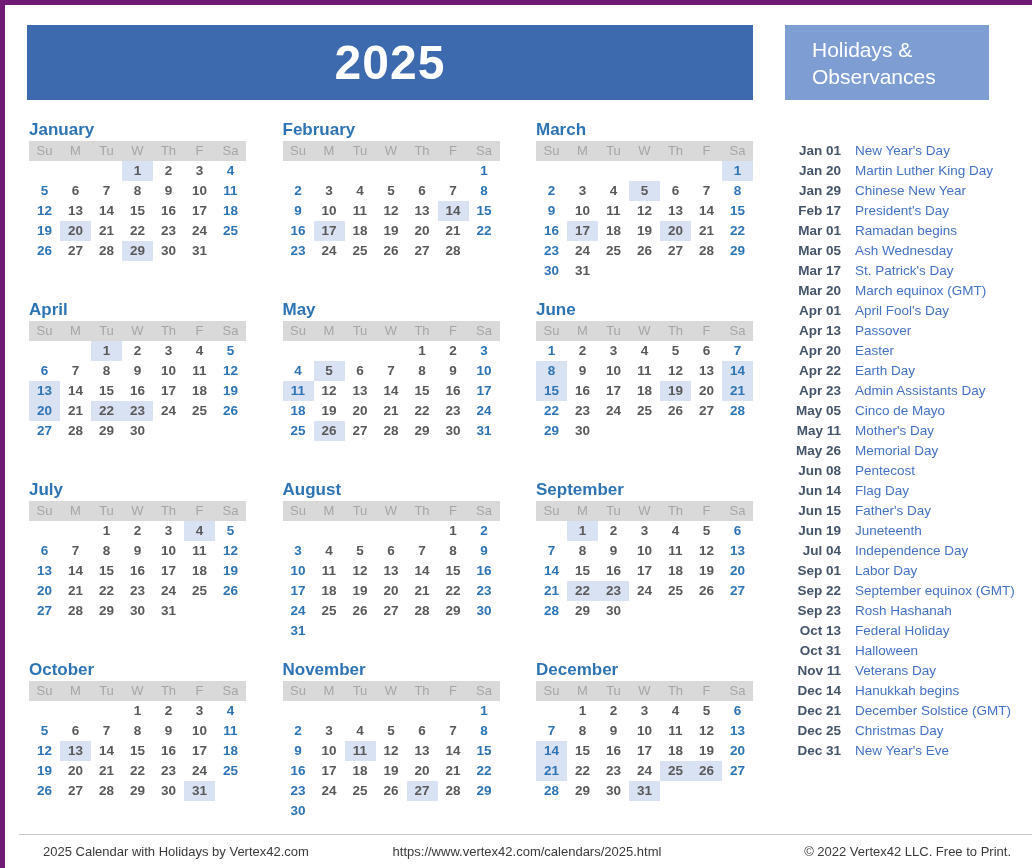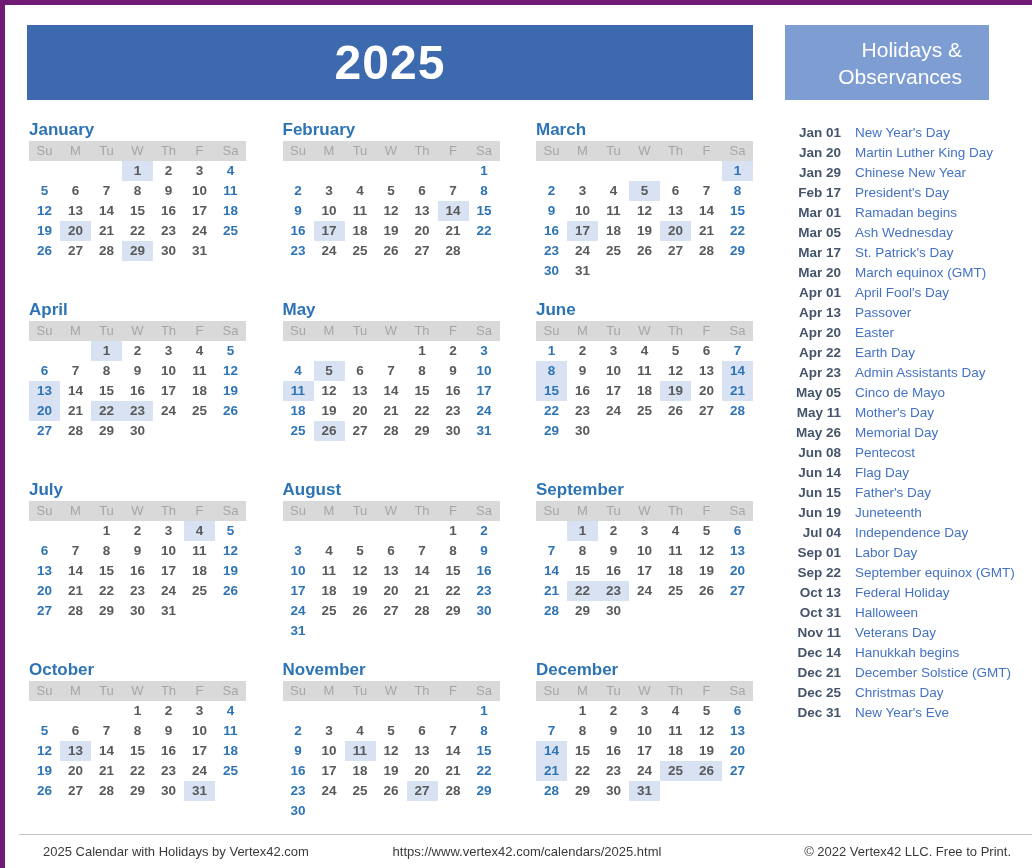--- a/index.html
+++ b/index.html
@@ -4,38 +4,38 @@
 <style>
   html,body{margin:0;padding:0;background:#fff;}
   body{font-family:"Liberation Sans","DejaVu Sans",sans-serif;}
   .page{position:relative;width:1030px;height:866px;border:5px solid #701a75;background:#fff;overflow:hidden;}
 
   
   .banner{position:absolute;left:22px;top:20px;width:726px;height:75px;
     background:var(--c-banner,#3D6AAE);display:flex;align-items:center;justify-content:center;}
   .banner .year{color:#fff;font-size:48px;font-weight:bold;letter-spacing:1px;}
   .holidays-box{position:absolute;left:780px;top:20px;width:204px;height:75px;
-    background:var(--c-holidays_box,#7E9DD3);display:flex;align-items:center;justify-content:center;text-align:right;}
+    background:var(--c-holidays_box,#7E9DD3);display:flex;align-items:center;justify-content:center;text-align:left;}
   .holidays-box .lbl{color:#fff;font-size:21px;line-height:27px;width:150px;}
 
   
   .months{position:absolute;left:24px;top:114px;width:724px;
     display:grid;grid-template-columns:repeat(3,217px);grid-template-rows:repeat(4,180px);
     justify-content:space-between;}
   .month{width:217px;}
   .month-title{text-align:left;font-size:17px;font-weight:bold;color:var(--c-month_title,#2E74B5);height:22px;line-height:22px;}
   .month-grid{display:grid;grid-template-columns:repeat(7,31px);grid-auto-rows:20px;}
   .cell{text-align:center;line-height:20px;font-size:13.5px;}
   .dow{background:var(--c-day_header_bg,#D9D9D9);color:var(--c-day_header_text,#A6A6A6);font-weight:normal;font-size:13px;}
   .date{font-weight:bold;color:var(--c-weekday_text,#595959);}
   .date.wknd{color:var(--c-weekend_text,#2E74B5);}
   .date.hl{background:var(--c-highlight_bg,#D9E2F3);}
 
   
-  .holiday-list{position:absolute;left:788px;top:118px;width:232px;}
+  .holiday-list{position:absolute;left:788px;top:136px;width:232px;}
   .holiday-row{display:flex;height:20px;line-height:20px;font-size:13.5px;}
   .holiday-date{width:48px;text-align:right;font-weight:bold;color:var(--c-sidebar_date,#44546A);flex:0 0 48px;}
   .holiday-name{margin-left:14px;color:var(--c-sidebar_name,#4472C4);white-space:nowrap;}
 
   
   .footer{position:absolute;left:0;right:0;top:829px;height:36px;border-top:1px solid #C8C8C8;margin-left:14px;}
   .footer span{position:absolute;top:9px;font-size:13px;color:#3A3A3A;}
   .footer .f-left{left:24px;}
   .footer .f-center{left:50%;transform:translateX(-50%);}
   .footer .f-right{right:24px;}
@@ -691,20 +691,24 @@
       </div>
       <div class="holiday-row">
         <span class="holiday-date">Sep 01</span>
         <span class="holiday-name">Labor Day</span>
       </div>
       <div class="holiday-row">
         <span class="holiday-date">Sep 22</span>
         <span class="holiday-name">September equinox (GMT)</span>
       </div>
       <div class="holiday-row">
+        <span class="holiday-date">Sep 23</span>
+        <span class="holiday-name">Rosh Hashanah</span>
+      </div>
+      <div class="holiday-row">
         <span class="holiday-date">Oct 13</span>
         <span class="holiday-name">Federal Holiday</span>
       </div>
       <div class="holiday-row">
         <span class="holiday-date">Oct 31</span>
         <span class="holiday-name">Halloween</span>
       </div>
       <div class="holiday-row">
         <span class="holiday-date">Nov 11</span>
         <span class="holiday-name">Veterans Day</span>

